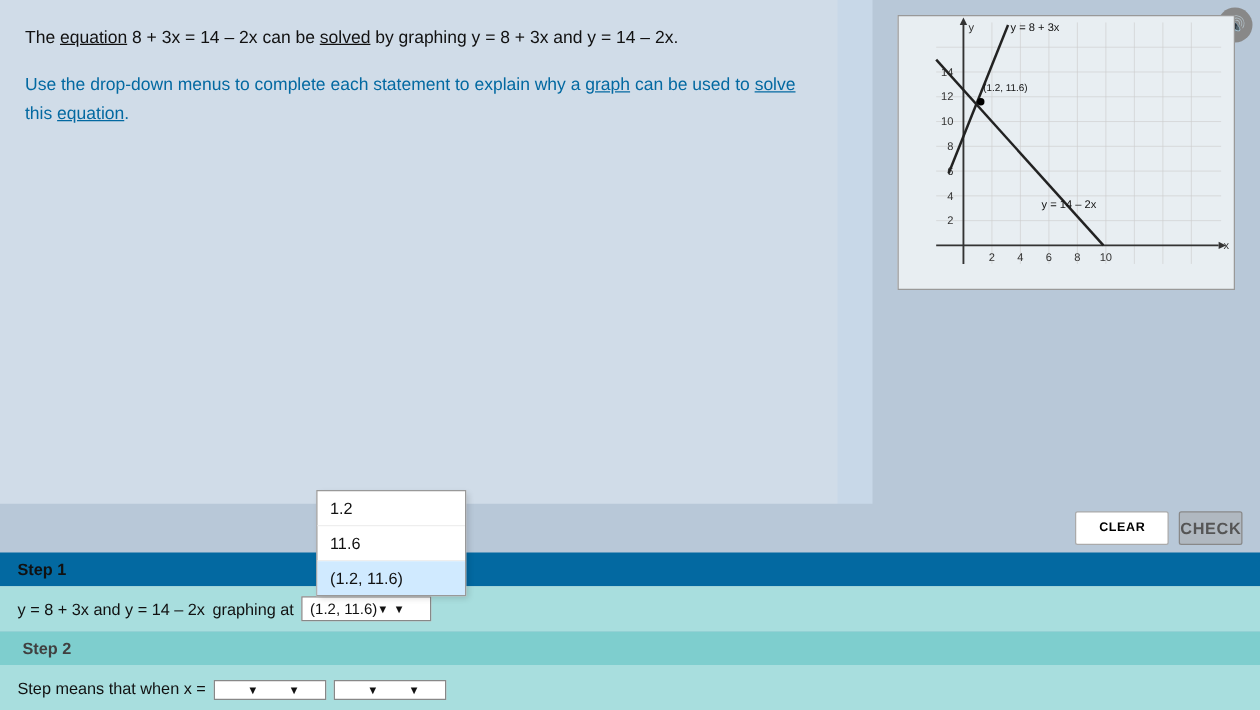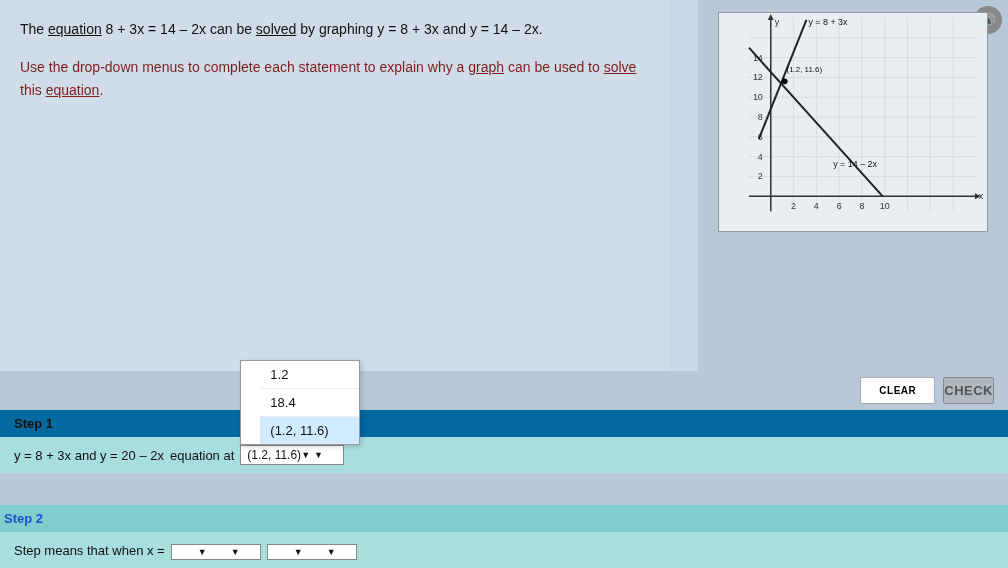--- a/index.html
+++ b/index.html
@@ -35,21 +35,21 @@
       line-height: 1.6;
       margin-bottom: 16px;
     }
 
     .problem-text u {
       text-decoration: underline;
     }
 
     .instruction-text {
       font-size: 14px;
-      color: #7f1d1d;
+      color: #0369a1;
       line-height: 1.6;
     }
 
     .right-panel {
       width: 310px;
       background: #b8c8d8;
       display: flex;
       flex-direction: column;
       align-items: center;
       padding: 8px 10px;
@@ -139,25 +139,24 @@
       display: flex;
       align-items: center;
       gap: 6px;
       font-size: 13px;
       color: #111;
       flex-wrap: wrap;
     }
 
     .step2-row {
       background: #7ecece;
-      padding: 6px 4px;
+      padding: 6px 18px;
       font-size: 13px;
       font-weight: bold;
-      color: #1d4ed8;
-      margin-top: 32px;
+      color: #404040;
     }
 
     .step2-content-row {
       background: #a8dede;
       padding: 8px 14px;
       display: flex;
       align-items: center;
       gap: 6px;
       font-size: 13px;
       color: #111;
@@ -300,32 +299,32 @@
   <div class="action-row">
     <button class="btn-clear">CLEAR</button>
     <button class="btn-check">CHECK</button>
   </div>
 
   <div class="step-row">
     <span>Step 1</span>
   </div>
 
   <div class="step-content-row" style="position:relative;">
-    <span>y = 8 + 3x and y = 20 – 2x</span>
-    <span>equation at</span>
+    <span>y = 8 + 3x and y = 14 – 2x</span>
+    <span>graphing at</span>
 
     <div class="inline-dropdown" style="position:relative;">
       <div class="inline-dropdown-btn">
         <span>(1.2, 11.6)</span>
         <span style="font-size:9px;">▼</span>
       </div>
       
-      <div class="popup-overlay" style="display:block; top:auto; bottom:100%; left:0;padding-left:19px;">
+      <div class="popup-overlay" style="display:block; top:auto; bottom:100%; left:12px;">
         <div class="popup-item">1.2</div>
-        <div class="popup-item">18.4</div>
+        <div class="popup-item">11.6</div>
         <div class="popup-item" style="background:#d0eaff;">(1.2, 11.6)</div>
       </div>
     </div>
   </div>
 
   <div class="step2-row">
     <span>Step 2</span>
   </div>
 
   <div class="step2-content-row">

